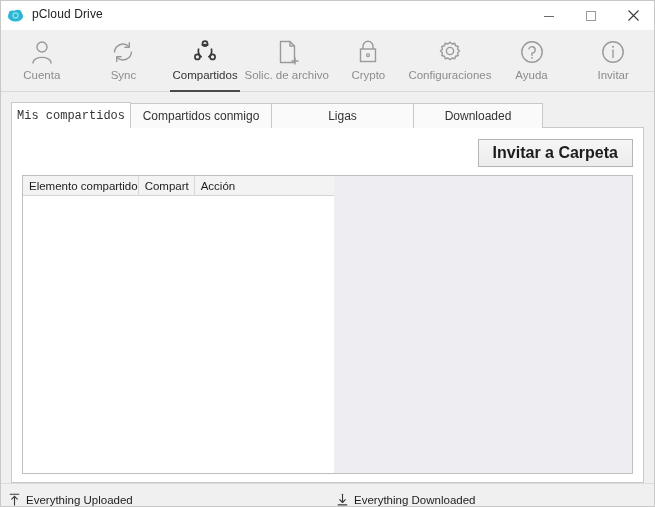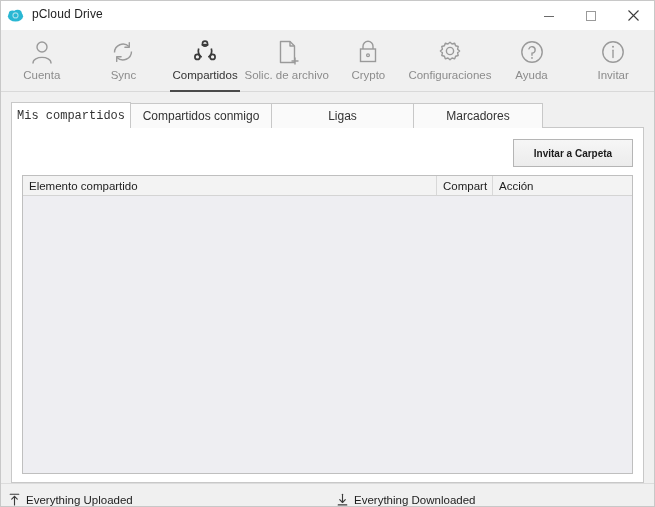--- a/index.html
+++ b/index.html
@@ -187,36 +187,35 @@
     margin-bottom: 7px;
   }
   .invite-btn {
     height: 28px;
     min-width: 120px;
     padding: 0 14px;
     box-sizing: border-box;
     background: linear-gradient(#f6f6f6, #ececec);
     border: 1px solid #b5b5b5;
     font-family: "Liberation Sans", sans-serif;
-    font-size: 10px;
+    font-size: 16px;
     font-weight: bold;
     color: #1c1c1c;
     cursor: default;
     display: flex;
     align-items: center;
     justify-content: center;
   }
 
   
   .table {
     flex: 1 1 auto;
     border: 1px solid #bfbfbf;
     background: #ffffff;
     display: flex;
-    flex-direction: column;
     min-height: 0;
     box-sizing: border-box;
   }
   .thead {
     display: flex;
     height: 19px;
     min-height: 19px;
     background: #f3f3f3;
     border-bottom: 1px solid #d4d4d4;
   }
@@ -402,21 +401,21 @@
       <div class="tab tab-0 active">
         <span>Mis compartidos</span>
       </div>
       <div class="tab tab-1">
         <span>Compartidos conmigo</span>
       </div>
       <div class="tab tab-2">
         <span>Ligas</span>
       </div>
       <div class="tab tab-3">
-        <span>Marcadores</span>
+        <span>Downloaded</span>
       </div>
     </div>
 
     <div class="tabpanel">
 
       <div class="toolrow">
         <div class="invite-btn">
           <span>Invitar a Carpeta</span>
         </div>
       </div>

